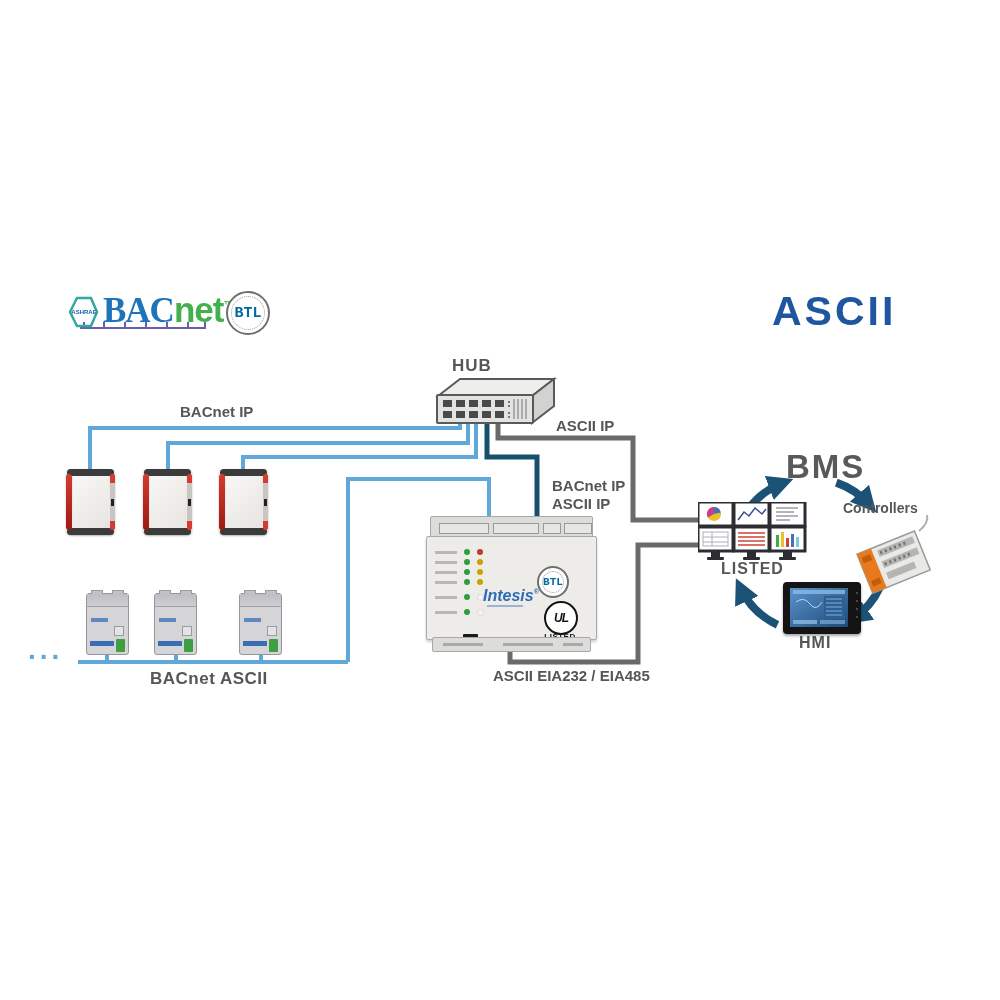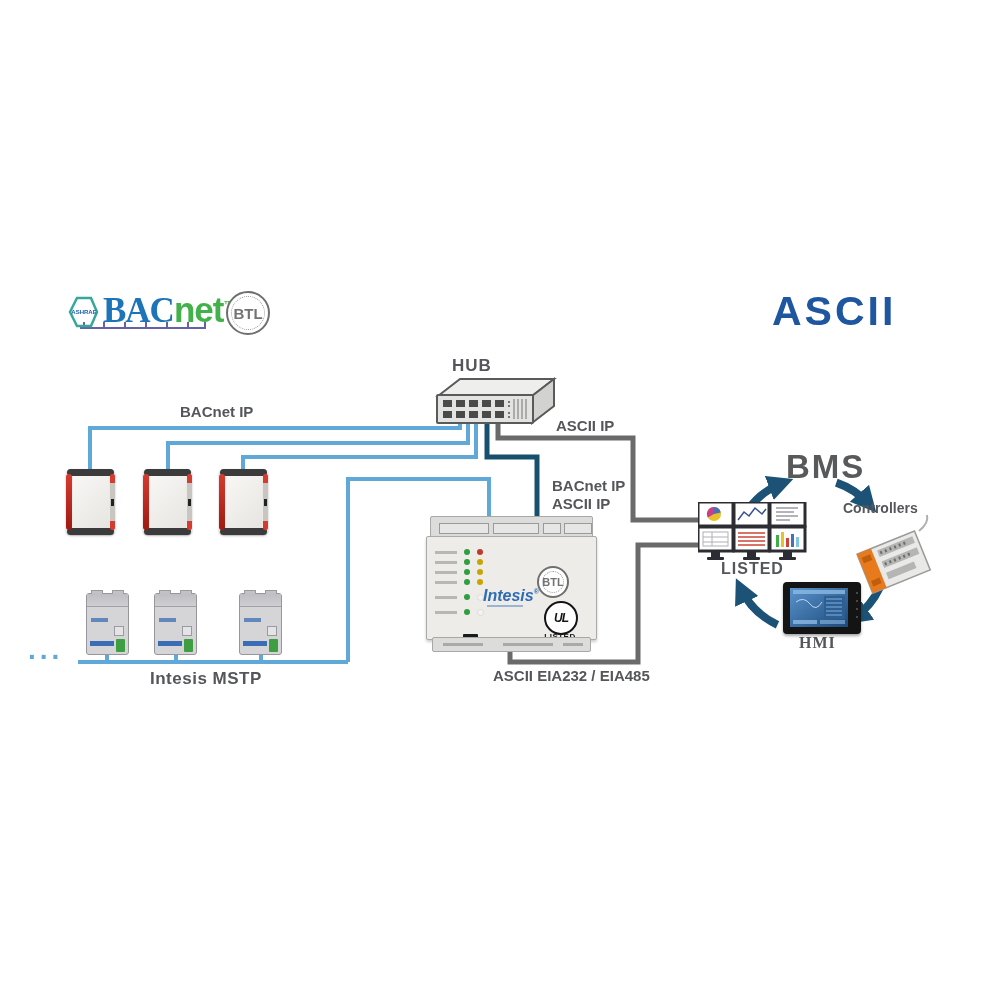--- a/index.html
+++ b/index.html
@@ -19,35 +19,35 @@
   #bacnet-text .tm{font-size:10px;color:#42b14b;vertical-align:14px;letter-spacing:0;}
   #ashrae-label{left:64px;top:295px;width:40px;height:34px;display:flex;align-items:center;justify-content:center;
     font-size:6px;font-weight:bold;color:#1a5fae;letter-spacing:0;}
   .btl-mark{
     position:absolute;border:2.5px solid #6f6f6f;border-radius:50%;background:#fff;
     display:flex;align-items:center;justify-content:center;
   }
   .btl-mark .ring{
     position:absolute;inset:3px;border:1px dotted #9a9a9a;border-radius:50%;
   }
-  .btl-mark .t{font-weight:bold;color:#737373;}
+  .btl-mark .t{font-weight:bold;color:#0369a1;font-family:Liberation Mono, monospace;}
   #btl-top{left:226px;top:291px;width:40px;height:40px;}
   #btl-top .t{font-size:15px;}
   #ascii-logo{left:772px;top:288px;font-size:41px;font-weight:bold;color:#1e56a0;letter-spacing:3px;}
   
   #hub-label{left:452px;top:356px;width:76px;font-size:17px;letter-spacing:1px;}
   #bacnet-ip-label{left:180px;top:403px;font-size:15px;}
   #ascii-ip-label{left:556px;top:417px;font-size:15px;}
   #bacnet-ascii-ip-label{left:552px;top:477px;font-size:15px;line-height:18px;}
   #bacnet-mstp-label{left:150px;top:669px;font-size:17px;letter-spacing:0.5px;}
   #eia-label{left:493px;top:667px;font-size:15px;}
   #bms-title{left:786px;top:448px;font-size:33px;letter-spacing:2px;color:#58595b;}
   #scada-label{left:721px;top:560px;font-size:16px;letter-spacing:1px;}
   #controllers-label{left:843px;top:500px;font-size:14px;}
-  #hmi-label{left:799px;top:634px;font-size:16px;letter-spacing:1px;font-family:Liberation Serif, serif;}
+  #hmi-label{left:799px;top:634px;font-size:16px;letter-spacing:1px;}
   #bus-ellipsis{left:28px;top:634px;font-size:28px;color:#5fa8d8;letter-spacing:4px;font-weight:bold;}
   
   .ac-device{position:absolute;top:469px;width:49px;height:66px;background:#eceae6;border-radius:5px;
     box-shadow:0 1px 2px rgba(0,0,0,.3);}
   .ac-top,.ac-bottom{position:absolute;left:1px;right:1px;height:7px;background:#3b3b3b;border-radius:4px;}
   .ac-top{top:0;}
   .ac-bottom{bottom:0;}
   .ac-left{position:absolute;left:0;top:5px;bottom:5px;width:6px;
     background:linear-gradient(180deg,#d63b2f,#9e1a12);border-radius:3px;}
   .ac-right{position:absolute;right:0;top:5px;bottom:5px;width:5px;
@@ -198,21 +198,21 @@
 
   <div class="lbl" id="ascii-logo">ASCII</div>
 
   <div class="lbl" id="hub-label">HUB</div>
   <div class="lbl" id="bacnet-ip-label">BACnet IP</div>
   <div class="lbl" id="ascii-ip-label">ASCII IP</div>
   <div class="lbl" id="bacnet-ascii-ip-label">
     <div>BACnet IP</div>
     <div>ASCII IP</div>
   </div>
-  <div class="lbl" id="bacnet-mstp-label">Intesis MSTP</div>
+  <div class="lbl" id="bacnet-mstp-label">BACnet ASCII</div>
   <div class="lbl" id="eia-label">ASCII EIA232 / EIA485</div>
   <div class="lbl" id="bus-ellipsis">...</div>
 
   <div class="ac-device" style="left:66px;">
     <div class="ac-face"></div>
     <div class="ac-top"></div>
     <div class="ac-bottom"></div>
     <div class="ac-left"></div>
     <div class="ac-right"></div>
     <div class="ac-dot"></div>

